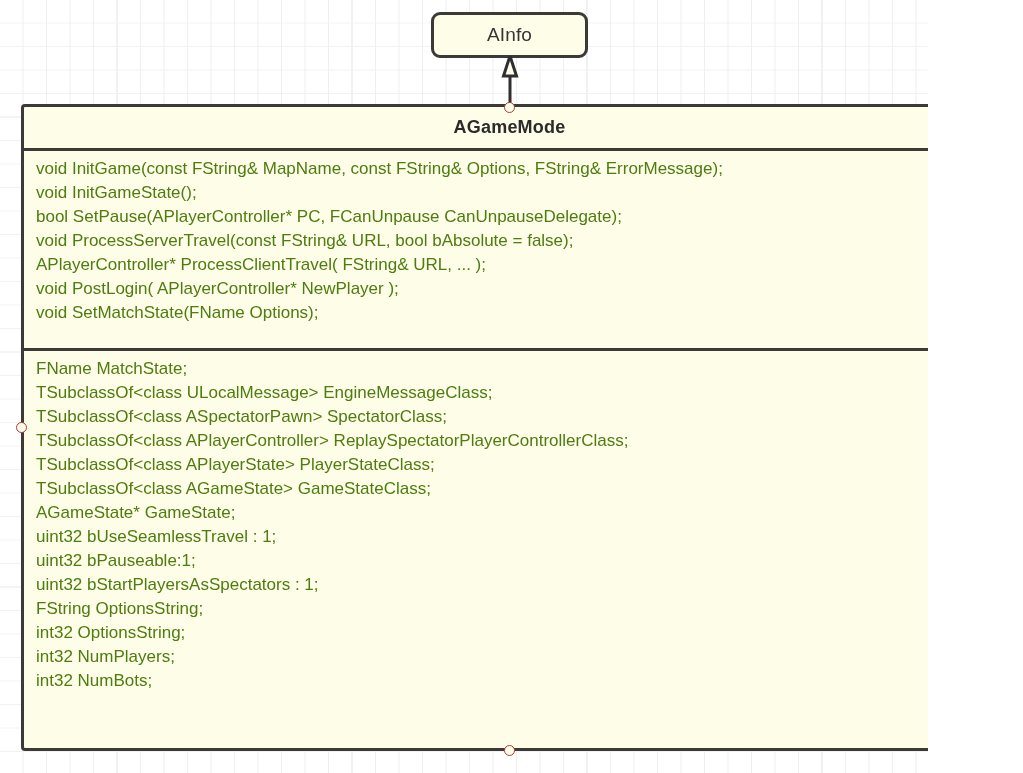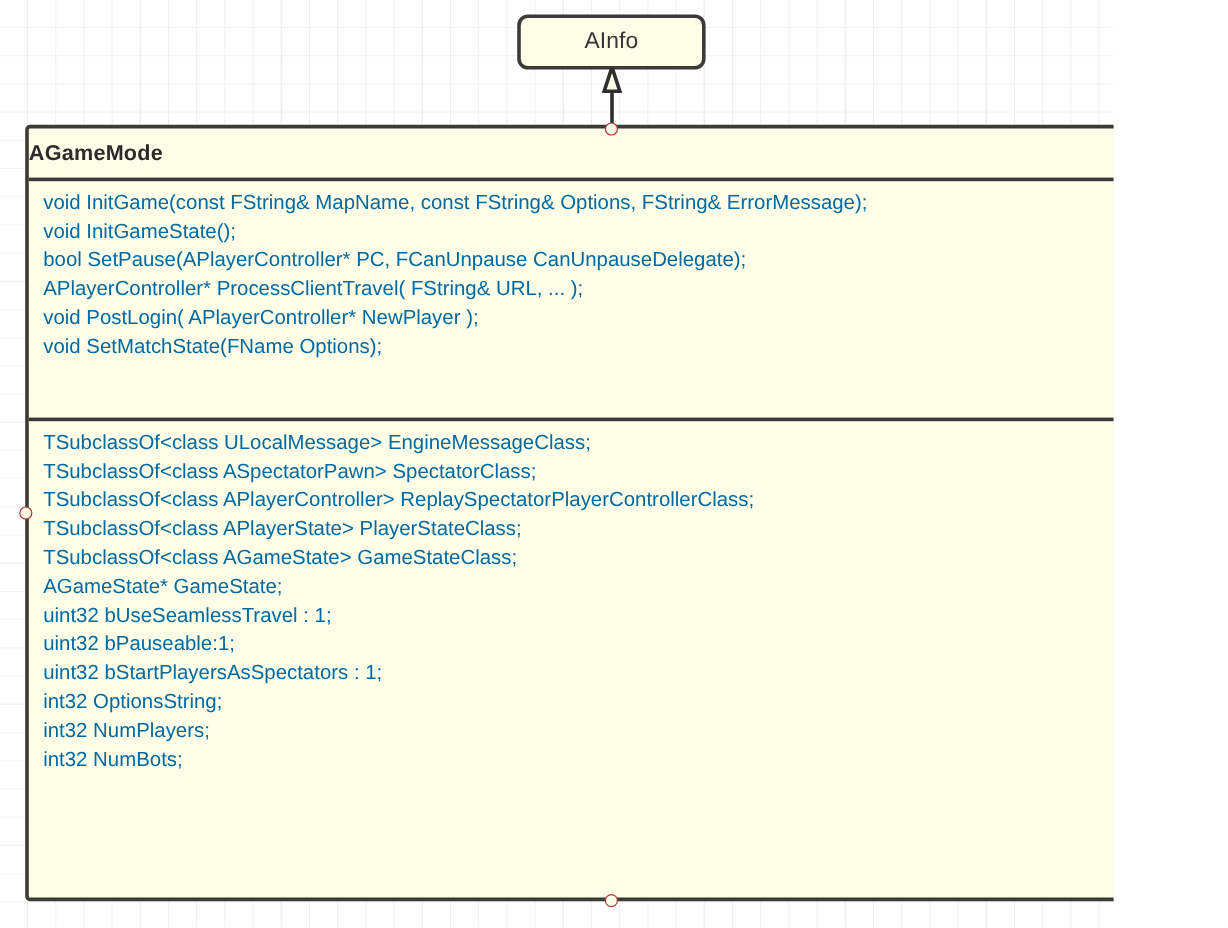--- a/index.html
+++ b/index.html
@@ -73,21 +73,21 @@
     height: 647px;
     border-radius: 4px;
     display: flex;
     flex-direction: column;
   }
   #agamemode-title-section {
     height: 41px;
     flex: 0 0 41px;
     display: flex;
     align-items: center;
-    justify-content: flex-start;
+    justify-content: center;
     border-bottom: 3px solid #3b3a36;
   }
   #agamemode-title {
     font-weight: bold;
     font-size: 18px;
     color: #2b2b2b;
     letter-spacing: 0.2px;
   }
   .member-section {
     padding: 6px 0 4px 12px;
@@ -98,21 +98,21 @@
     height: 200px;
     box-sizing: border-box;
   }
   #attributes-section {
     flex: 1 1 auto;
     overflow: hidden;
   }
   .member-line {
     font-size: 17px;
     line-height: 24px;
-    color: #0369a1;
+    color: #4d7c0f;
     white-space: pre;
   }
 
   
   .conn-point {
     position: absolute;
     width: 11px;
     height: 11px;
     border: 1.6px solid #b03a3a;
     border-radius: 50%;
@@ -141,35 +141,38 @@
   <div class="uml-box" id="agamemode-box">
 
     <div id="agamemode-title-section">
       <span id="agamemode-title">AGameMode</span>
     </div>
 
     <div id="methods-section" class="member-section">
       <div class="member-line">void InitGame(const FString&amp; MapName, const FString&amp; Options, FString&amp; ErrorMessage);</div>
       <div class="member-line">void InitGameState();</div>
       <div class="member-line">bool SetPause(APlayerController* PC, FCanUnpause CanUnpauseDelegate);</div>
+      <div class="member-line">void ProcessServerTravel(const FString&amp; URL, bool bAbsolute = false);</div>
       <div class="member-line">APlayerController* ProcessClientTravel( FString&amp; URL, ... );</div>
       <div class="member-line">void PostLogin( APlayerController* NewPlayer );</div>
       <div class="member-line">void SetMatchState(FName Options);</div>
     </div>
 
     <div id="attributes-section" class="member-section">
+      <div class="member-line">FName MatchState;</div>
       <div class="member-line">TSubclassOf&lt;class ULocalMessage&gt; EngineMessageClass;</div>
       <div class="member-line">TSubclassOf&lt;class ASpectatorPawn&gt; SpectatorClass;</div>
       <div class="member-line">TSubclassOf&lt;class APlayerController&gt; ReplaySpectatorPlayerControllerClass;</div>
       <div class="member-line">TSubclassOf&lt;class APlayerState&gt; PlayerStateClass;</div>
       <div class="member-line">TSubclassOf&lt;class AGameState&gt; GameStateClass;</div>
       <div class="member-line">AGameState* GameState;</div>
       <div class="member-line">uint32 bUseSeamlessTravel : 1;</div>
       <div class="member-line">uint32 bPauseable:1;</div>
       <div class="member-line">uint32 bStartPlayersAsSpectators : 1;</div>
+      <div class="member-line">FString OptionsString;</div>
       <div class="member-line">int32 OptionsString;</div>
       <div class="member-line">int32 NumPlayers;</div>
       <div class="member-line">int32 NumBots;</div>
     </div>
 
   </div>
 
   <div class="conn-point" id="conn-top"></div>
   <div class="conn-point" id="conn-left"></div>
   <div class="conn-point" id="conn-right"></div>

